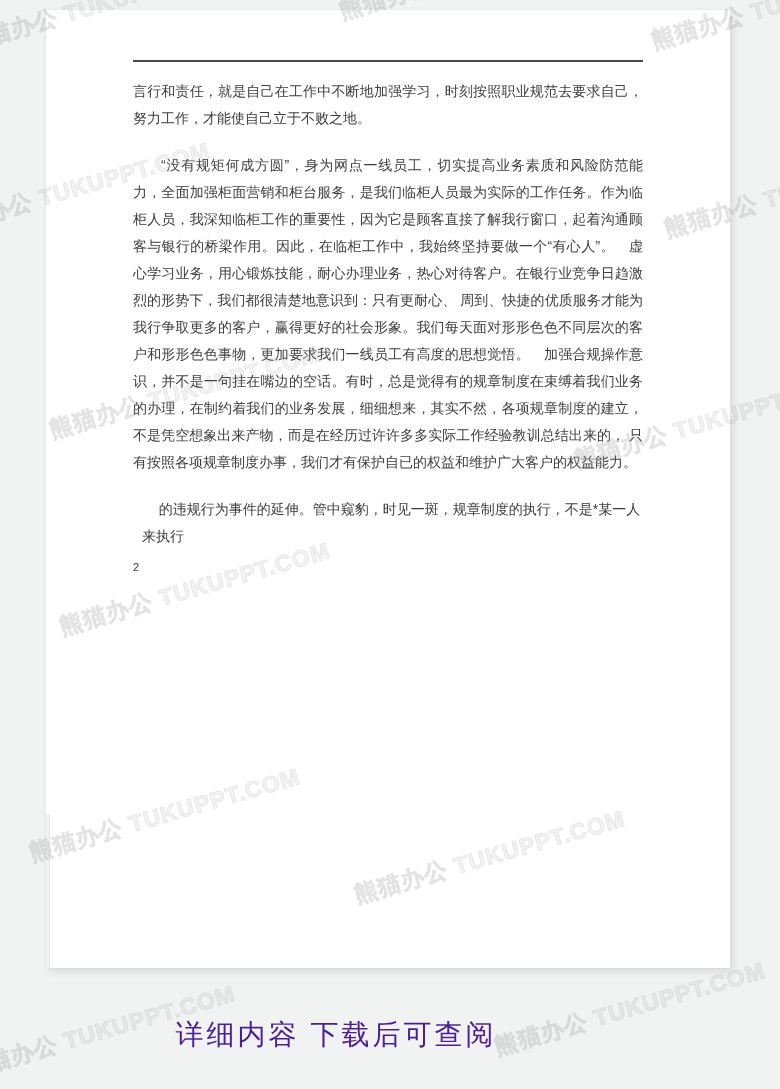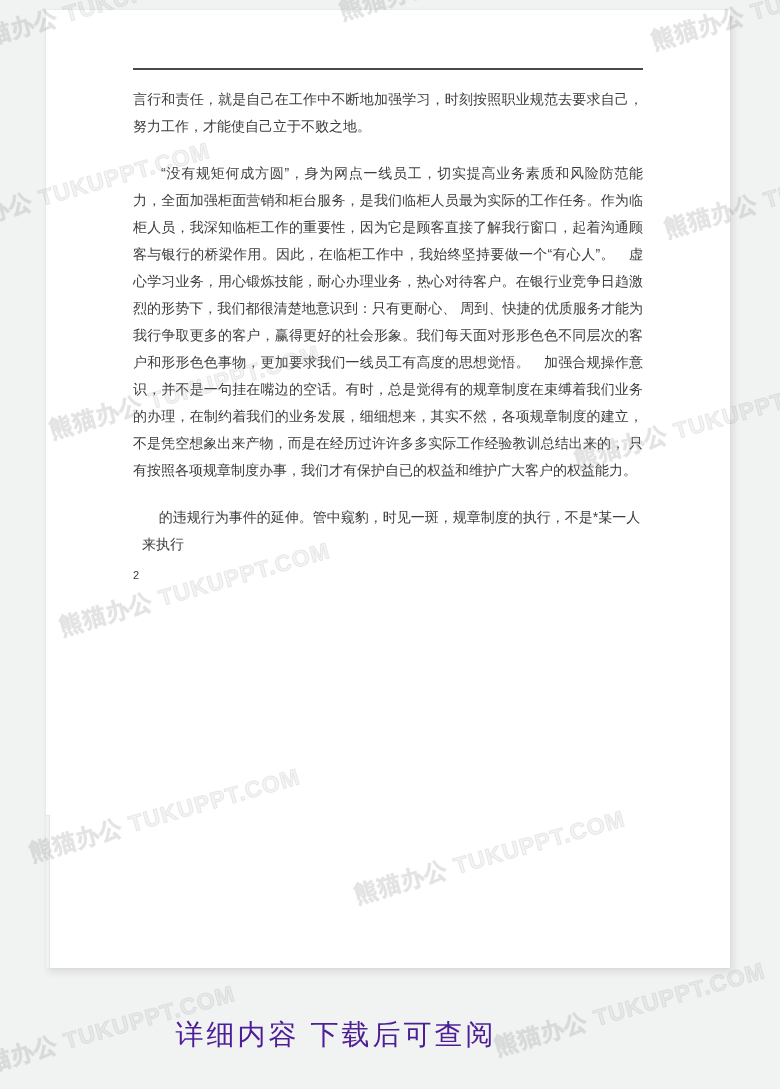--- a/index.html
+++ b/index.html
@@ -35,21 +35,21 @@
     height: 153px;
     background: #f1f2f2;
     box-shadow: inset -1px 1px 1px rgba(0,0,0,0.06);
     z-index: 3;
   }
 
   
   .doc-content {
     position: absolute;
     left: 133px;
-    top: 68px;
+    top: 60px;
     width: 510px;
     z-index: 2;
   }
   .header-rule {
     height: 2px;
     background: #4a4a4a;
     margin: 0 0 16px 0;
   }
   .doc-content p {
     margin: 0 0 20px 0;

